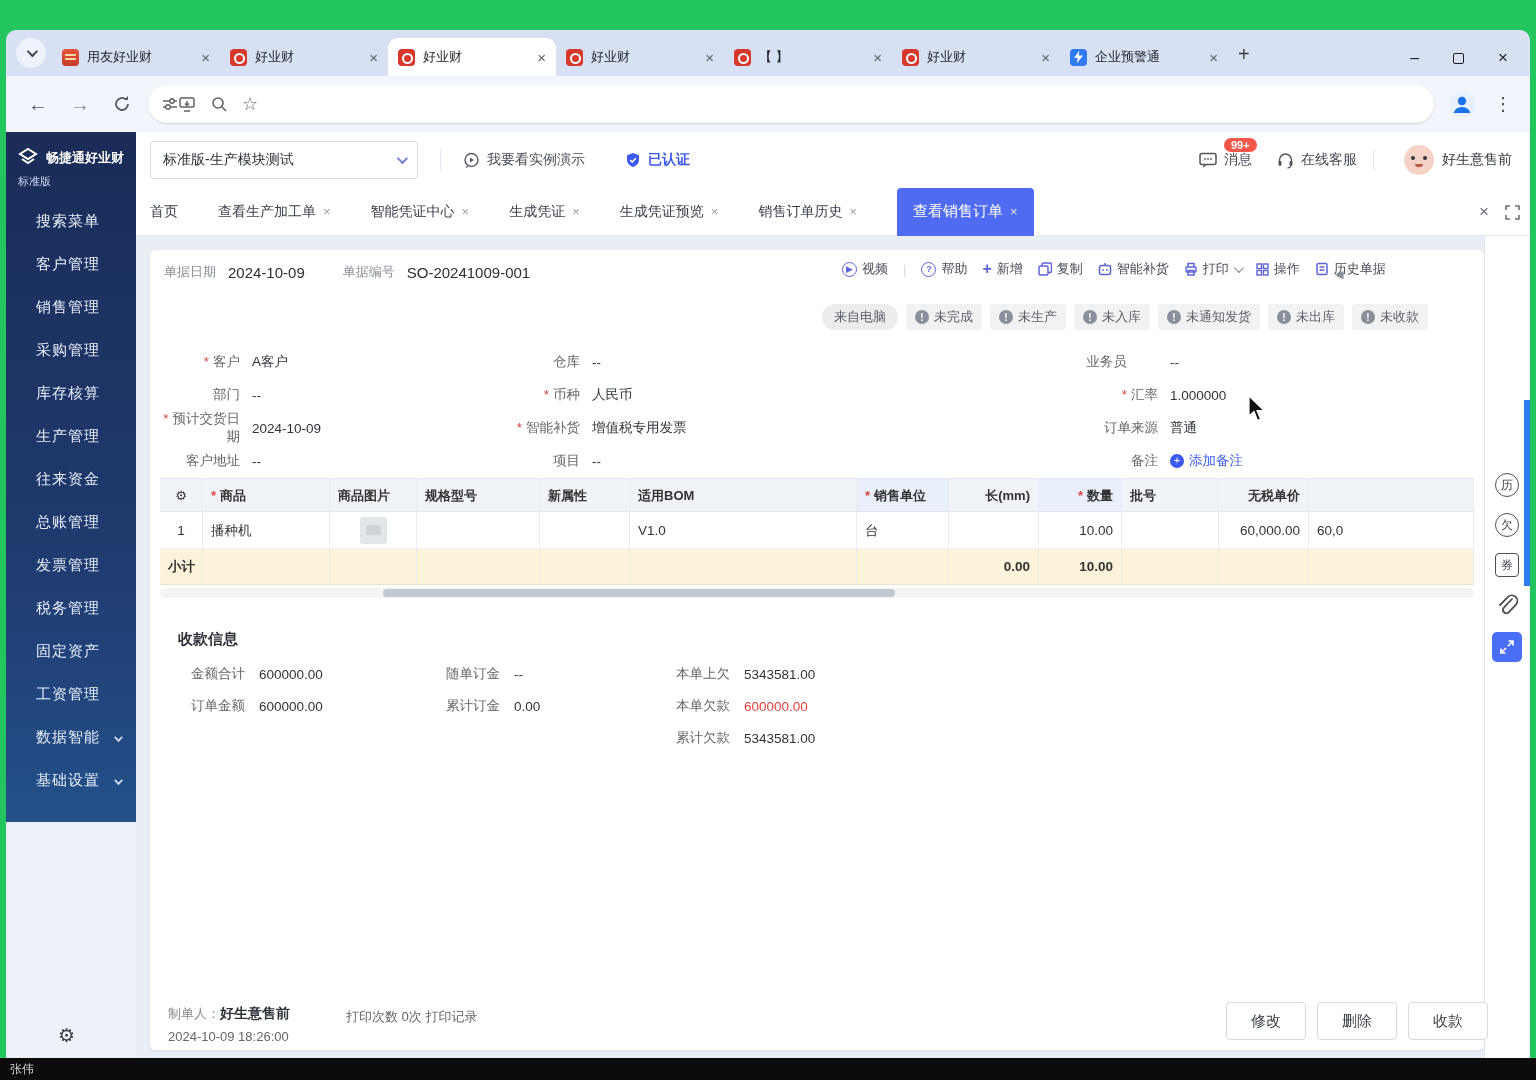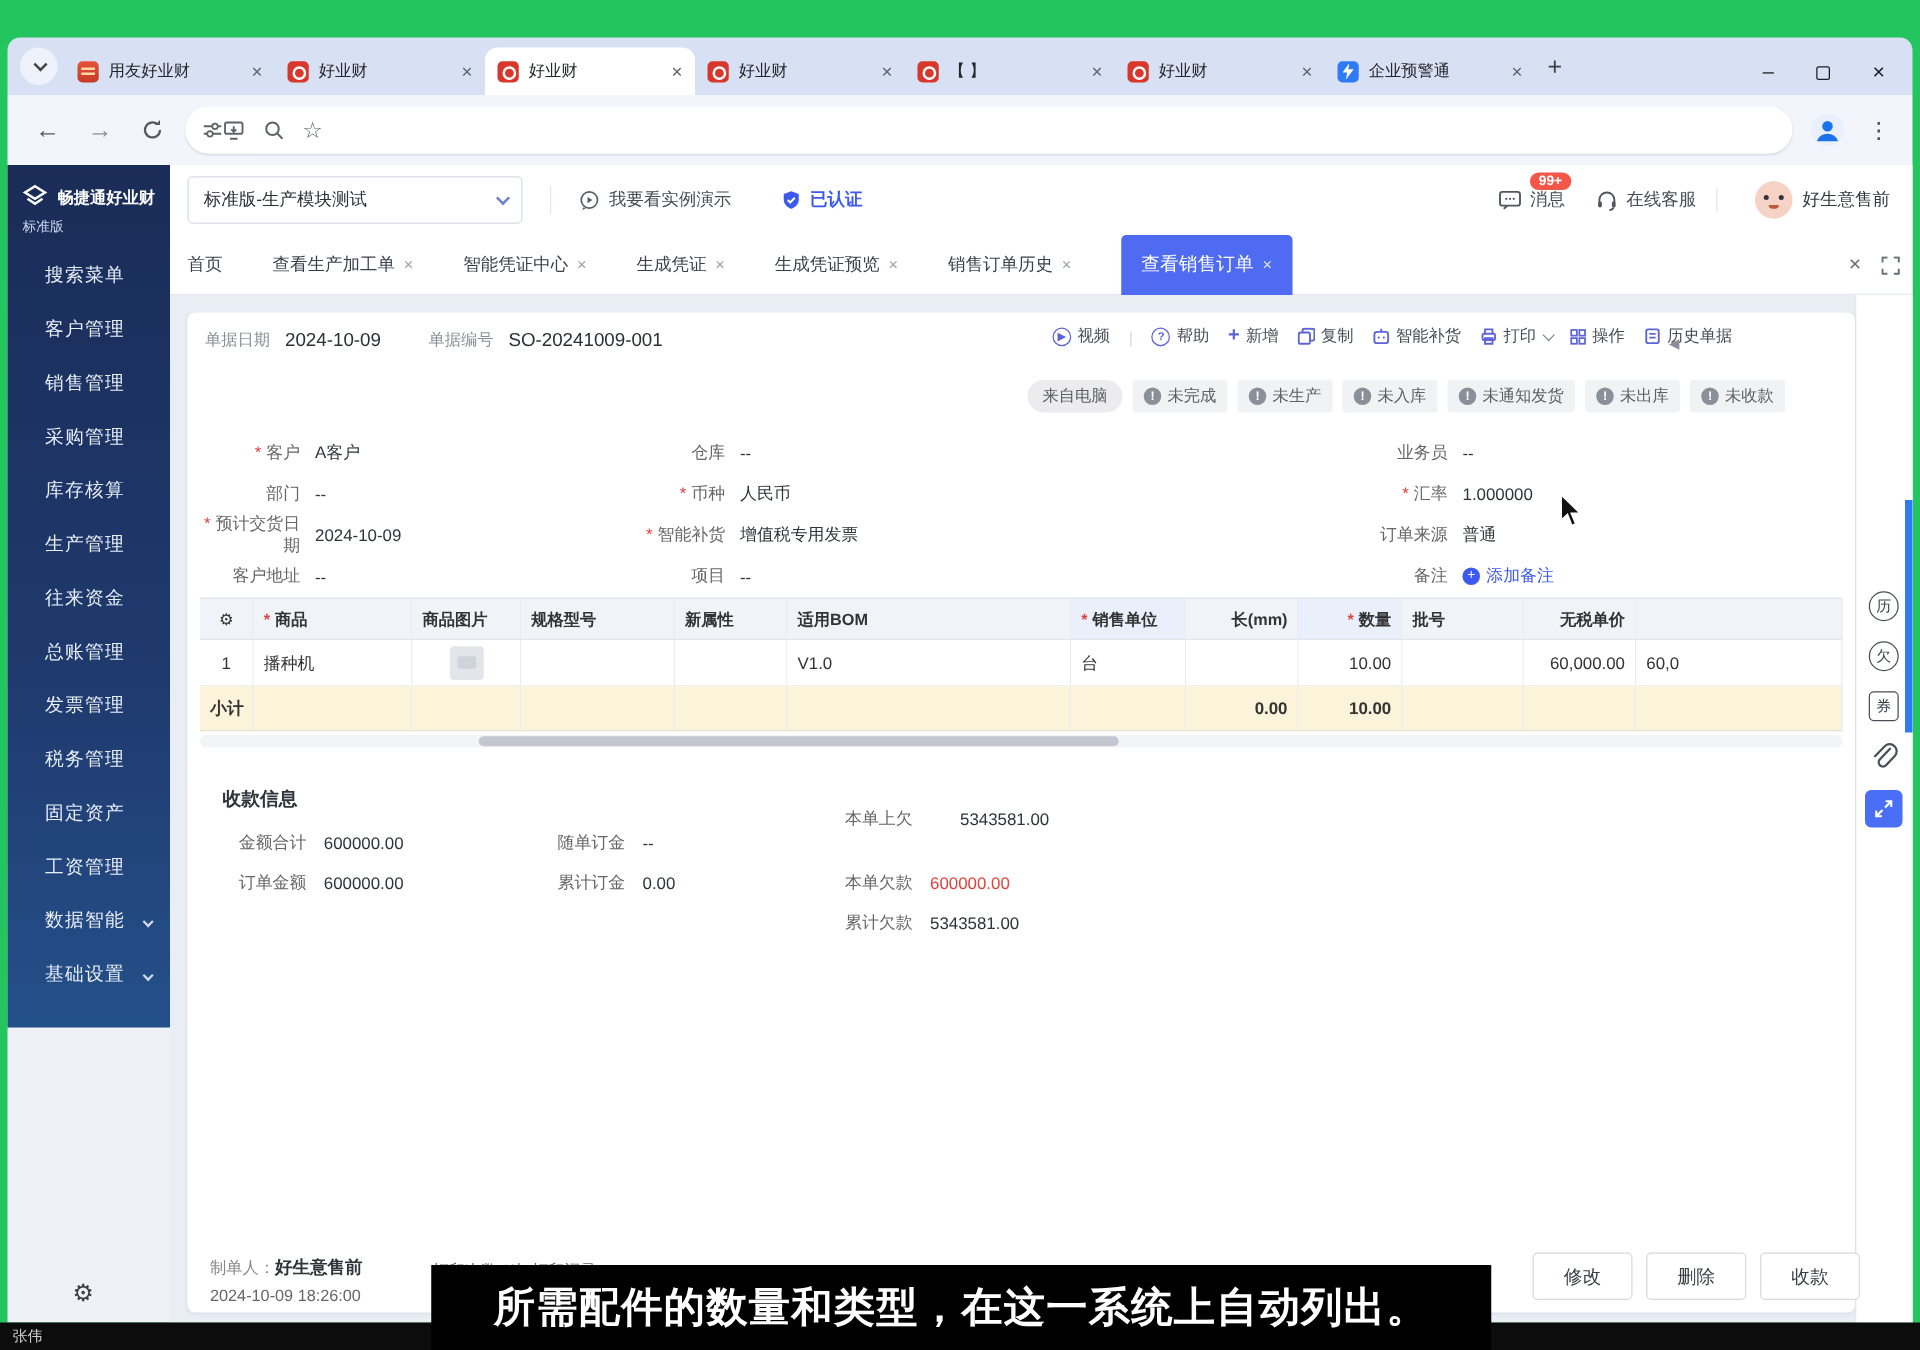--- a/index.html
+++ b/index.html
@@ -486,21 +486,21 @@
           <div class="frow" style="left:330px;top:168px;">
               <span class="flabel req" style="width:100px;">智能补货</span>
               <span class="fval">增值税专用发票</span>
             </div>
           <div class="frow" style="left:330px;top:201px;">
               <span class="flabel" style="width:100px;">项目</span>
               <span class="fval">--</span>
             </div>
 
           <div class="frow" style="left:905px;top:102px;">
-              <span class="flabel" style="width:103px;">业务员</span>
+              <span class="flabel" style="width:103px;text-align:center;">业务员</span>
               <span class="fval">--</span>
             </div>
           <div class="frow" style="left:905px;top:135px;">
               <span class="flabel req" style="width:103px;">汇率</span>
               <span class="fval">1.000000</span>
             </div>
           <div class="frow" style="left:905px;top:168px;">
               <span class="flabel" style="width:103px;">订单来源</span>
               <span class="fval">普通</span>
             </div>
@@ -572,21 +572,21 @@
               <span class="pval">600000.00</span>
             </div>
           <div class="prow" style="left:255px;top:415px;">
               <span class="plabel" style="width:95px;">随单订金</span>
               <span class="pval">--</span>
             </div>
           <div class="prow" style="left:255px;top:447px;">
               <span class="plabel" style="width:95px;">累计订金</span>
               <span class="pval">0.00</span>
             </div>
-          <div class="prow" style="left:508px;top:396px;gap:24px;">
+          <div class="prow" style="left:508px;top:415px;">
               <span class="plabel" style="width:72px;">本单上欠</span>
               <span class="pval">5343581.00</span>
             </div>
           <div class="prow" style="left:508px;top:447px;">
               <span class="plabel" style="width:72px;">本单欠款</span>
               <span class="pval red">600000.00</span>
             </div>
           <div class="prow" style="left:508px;top:479px;">
               <span class="plabel" style="width:72px;">累计欠款</span>
               <span class="pval">5343581.00</span>
@@ -604,21 +604,18 @@
 
         <div class="assist-edge"></div>
 
         <svg class="cursor" width="18" height="26" viewBox="0 0 18 26">
           <polygon points="1,0 1,20 6,15.5 9.5,24.5 12.5,23 9,14.5 16,14.5" fill="#111" stroke="#fff" stroke-width="1.2"></polygon>
         </svg>
       </div>
     </div>
   </div>
 
-  <div class="caption">
-    <span>所需配件的数量和类型，在这一系统上自动列出。</span>
-  </div>
 
   <div class="taskbar">
     <span>张伟</span>
   </div>
 
 </div>
 
 </body></html>

